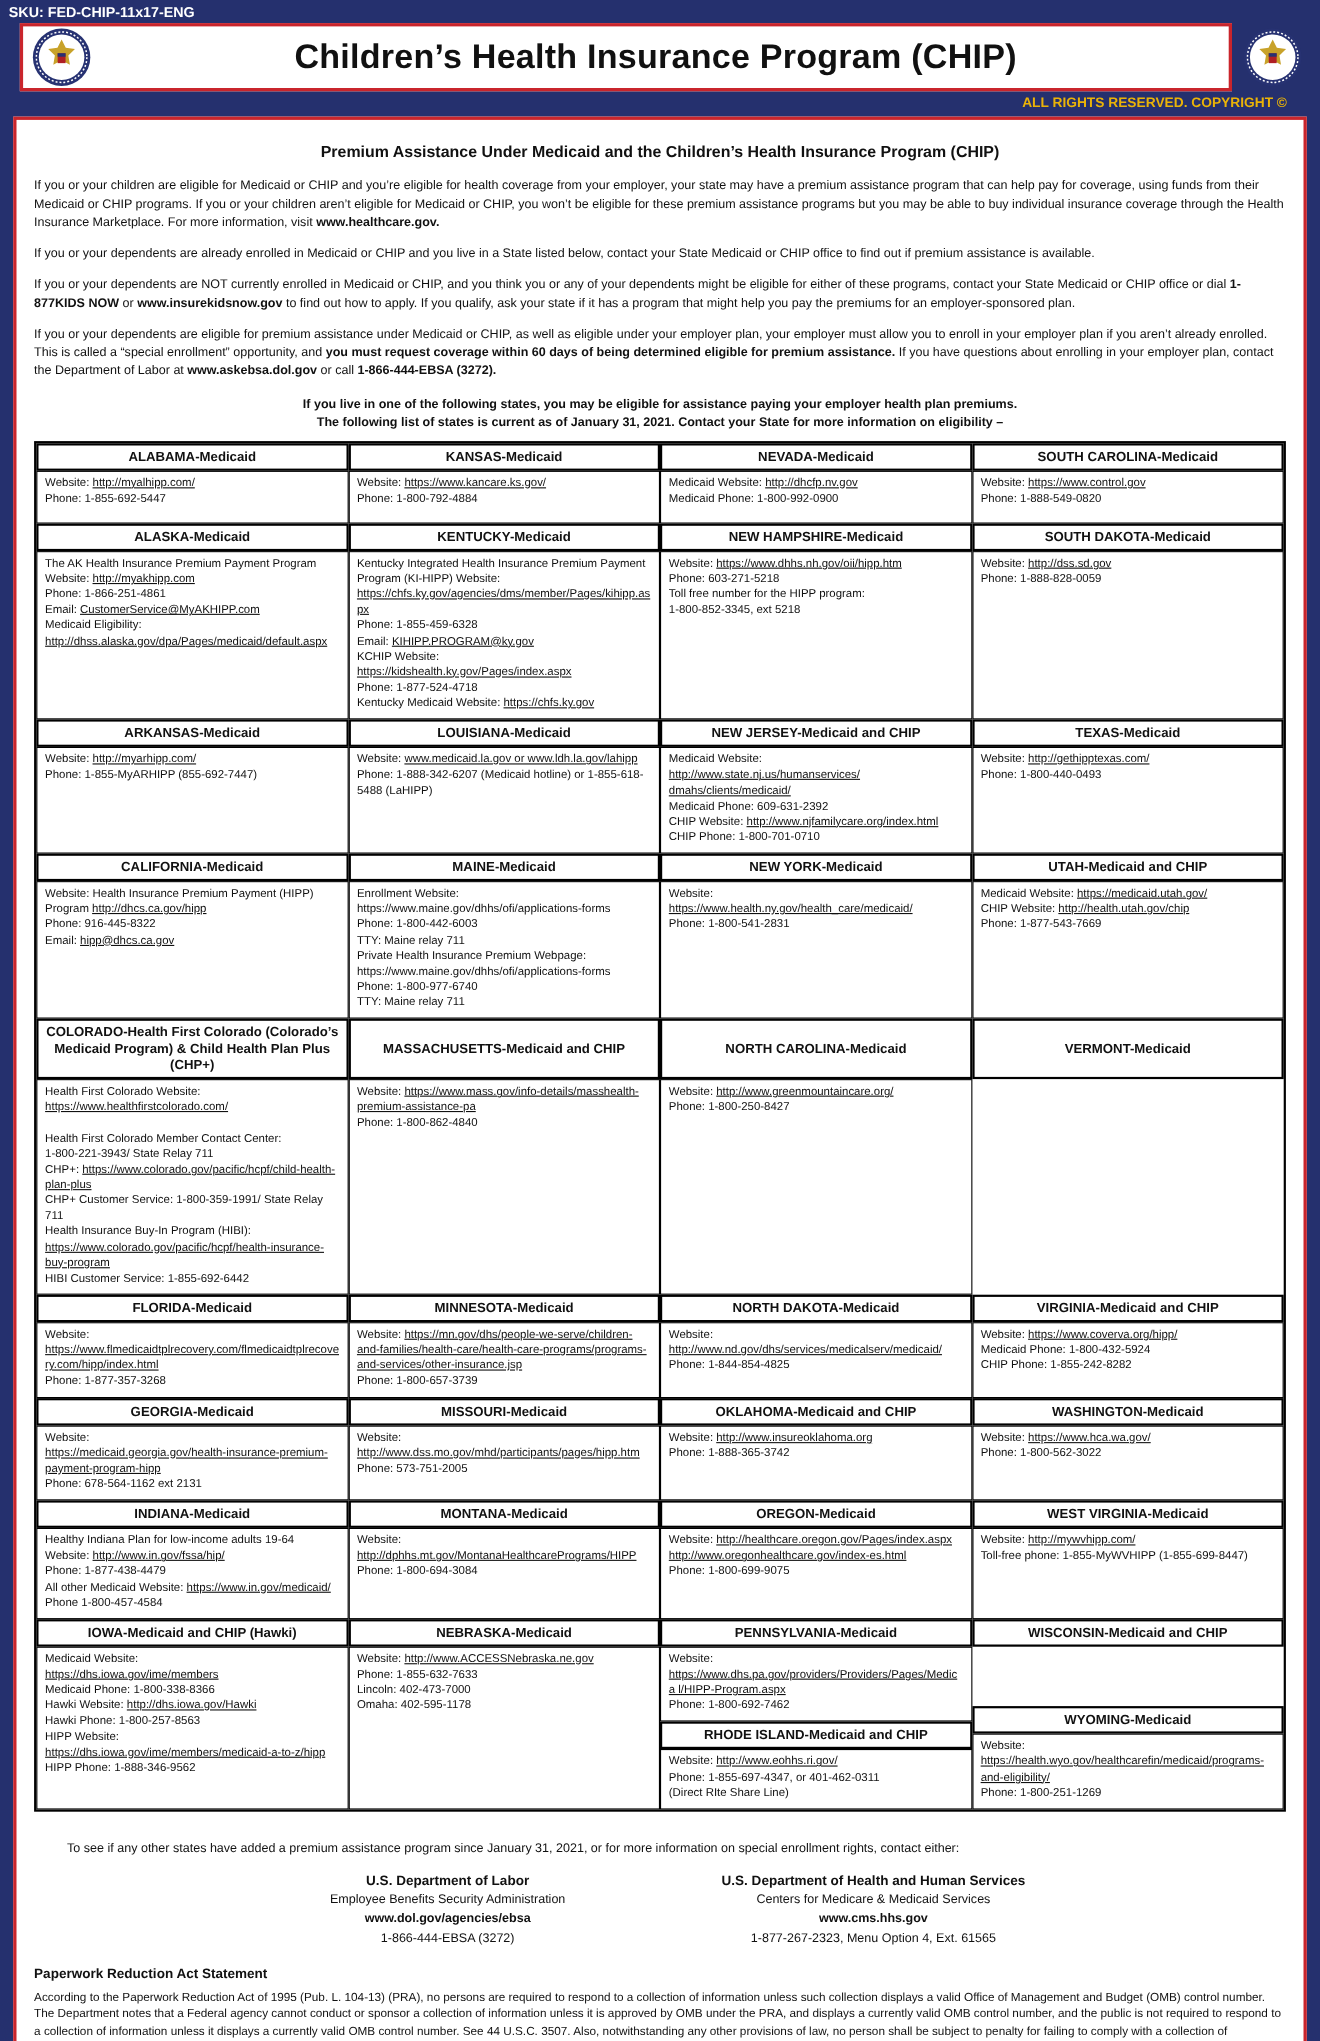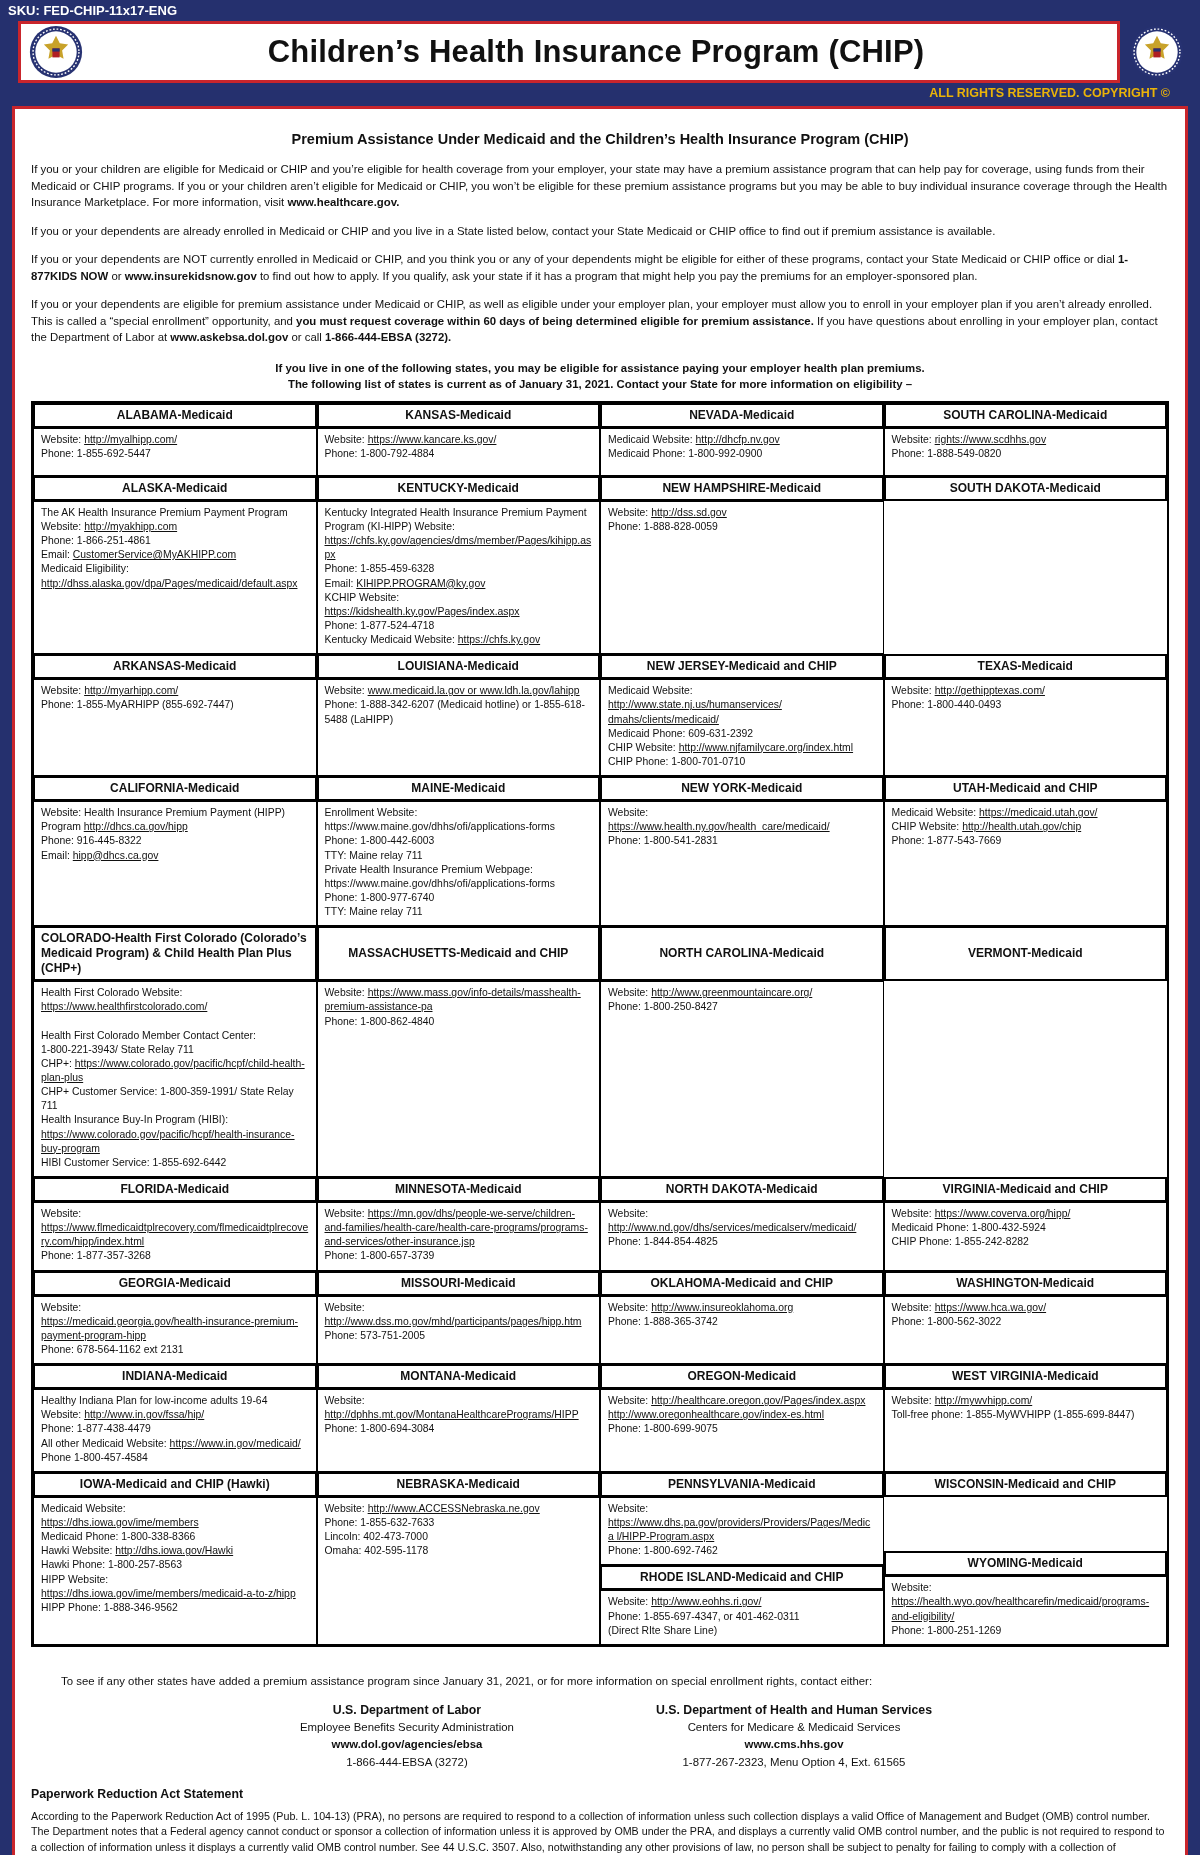--- a/index.html
+++ b/index.html
@@ -17,21 +17,21 @@
   h1.doc-title{font-size:14.5px;text-align:center;margin:8px 0 14px;}
   .para{font-size:11.4px;line-height:1.45;margin:0 0 12px;}
   .bold-center{font-weight:bold;text-align:center;font-size:11.4px;line-height:1.45;margin:14px 0 8px;}
   
   .states-table{border:2px solid #000;margin-top:4px;}
   .band{display:grid;grid-template-columns:repeat(4,1fr);}
   .band.flexband{display:flex;}
   .flexband .cellcol{flex:1;display:flex;flex-direction:column;}
   .flexband .block{display:flex;flex-direction:column;flex:1;}
   .flexband .block .bcell{flex:1;}
-  .hcell{font-weight:bold;font-size:12px;display:flex;align-items:center;justify-content:center;
+  .hcell{font-weight:bold;font-size:12px;text-align:center;display:flex;align-items:center;justify-content:center;
          padding:3px 6px;border:2px solid #000;line-height:1.25;}
   .bcell{font-size:10.4px;line-height:1.36;padding:4px 7px 6px;border:1px solid #000;overflow-wrap:anywhere;}
   .line{min-height:13px;}
   .lnk{text-decoration:underline;}
   .b1 .bcell{min-height:36px}
   .b2 .bcell{min-height:128px}
   .b3 .bcell{min-height:84px}
   .b4 .bcell{min-height:104px}
   .b5 .bcell{min-height:166px}
   .b6 .bcell{min-height:54px}
@@ -105,21 +105,21 @@
           </div>
           <div class="bcell">
             <div class="line">Website: <span class="lnk">https://www.kancare.ks.gov/</span></div>
             <div class="line">Phone: 1-800-792-4884</div>
           </div>
           <div class="bcell">
             <div class="line">Medicaid Website: <span class="lnk">http://dhcfp.nv.gov</span></div>
             <div class="line">Medicaid Phone: 1-800-992-0900</div>
           </div>
           <div class="bcell">
-            <div class="line">Website: <span class="lnk">rights://www.scdhhs.gov</span></div>
+            <div class="line">Website: <span class="lnk">https://www.control.gov</span></div>
             <div class="line">Phone: 1-888-549-0820</div>
           </div>
         </div>
         <div class="band b2">
           <div class="hcell">ALASKA-Medicaid</div>
           <div class="hcell">KENTUCKY-Medicaid</div>
           <div class="hcell">NEW HAMPSHIRE-Medicaid</div>
           <div class="hcell">SOUTH DAKOTA-Medicaid</div>
           <div class="bcell">
             <div class="line">The AK Health Insurance Premium Payment Program</div>
@@ -131,20 +131,26 @@
           </div>
           <div class="bcell">
             <div class="line">Kentucky Integrated Health Insurance Premium Payment Program (KI-HIPP) Website:</div>
             <div class="line"><span class="lnk">https://chfs.ky.gov/agencies/dms/member/Pages/kihipp.aspx</span></div>
             <div class="line">Phone: 1-855-459-6328</div>
             <div class="line">Email: <span class="lnk">KIHIPP.PROGRAM@ky.gov</span></div>
             <div class="line">KCHIP Website:</div>
             <div class="line"><span class="lnk">https://kidshealth.ky.gov/Pages/index.aspx</span></div>
             <div class="line">Phone: 1-877-524-4718</div>
             <div class="line">Kentucky Medicaid Website: <span class="lnk">https://chfs.ky.gov</span></div>
+          </div>
+          <div class="bcell">
+            <div class="line">Website: <span class="lnk">https://www.dhhs.nh.gov/oii/hipp.htm</span></div>
+            <div class="line">Phone: 603-271-5218</div>
+            <div class="line">Toll free number for the HIPP program:</div>
+            <div class="line">1-800-852-3345, ext 5218</div>
           </div>
           <div class="bcell">
             <div class="line">Website: <span class="lnk">http://dss.sd.gov</span></div>
             <div class="line">Phone: 1-888-828-0059</div>
           </div>
         </div>
         <div class="band b3">
           <div class="hcell">ARKANSAS-Medicaid</div>
           <div class="hcell">LOUISIANA-Medicaid</div>
           <div class="hcell">NEW JERSEY-Medicaid and CHIP</div>

